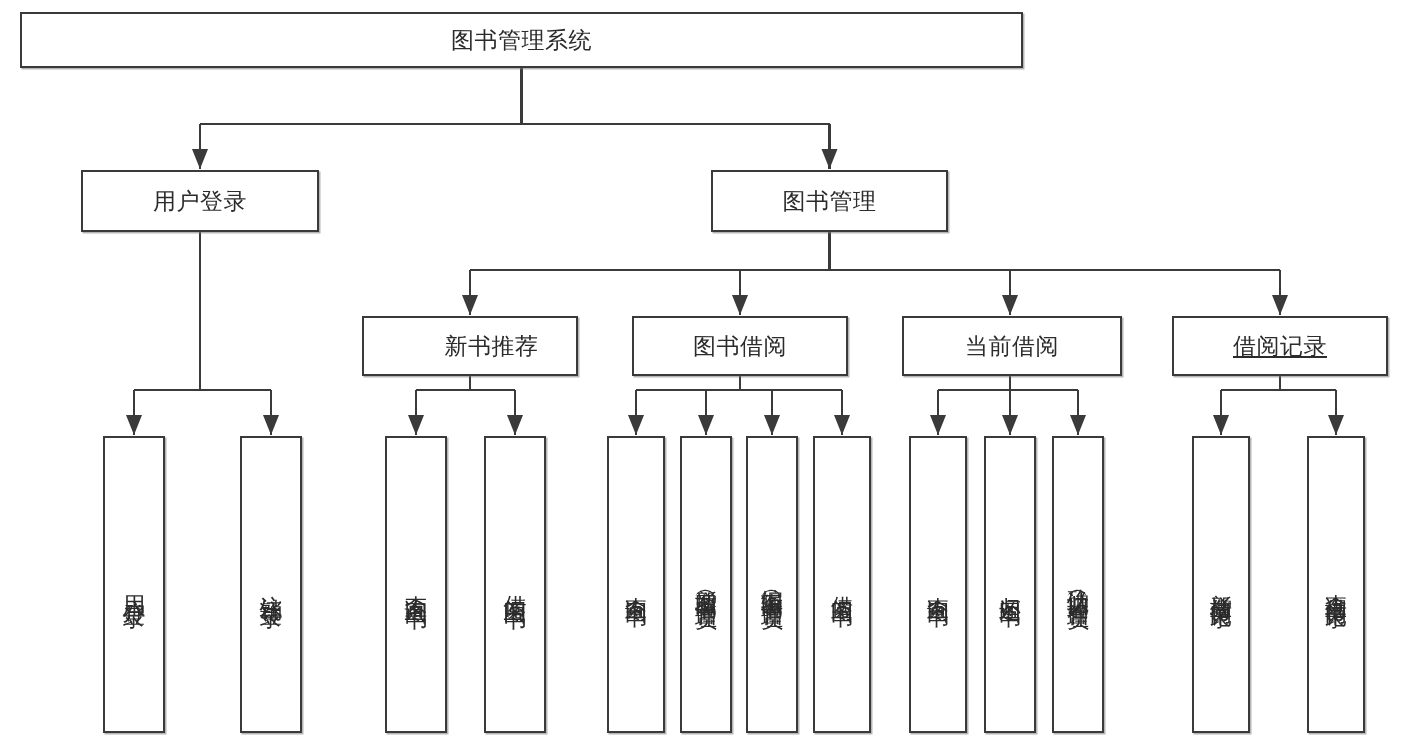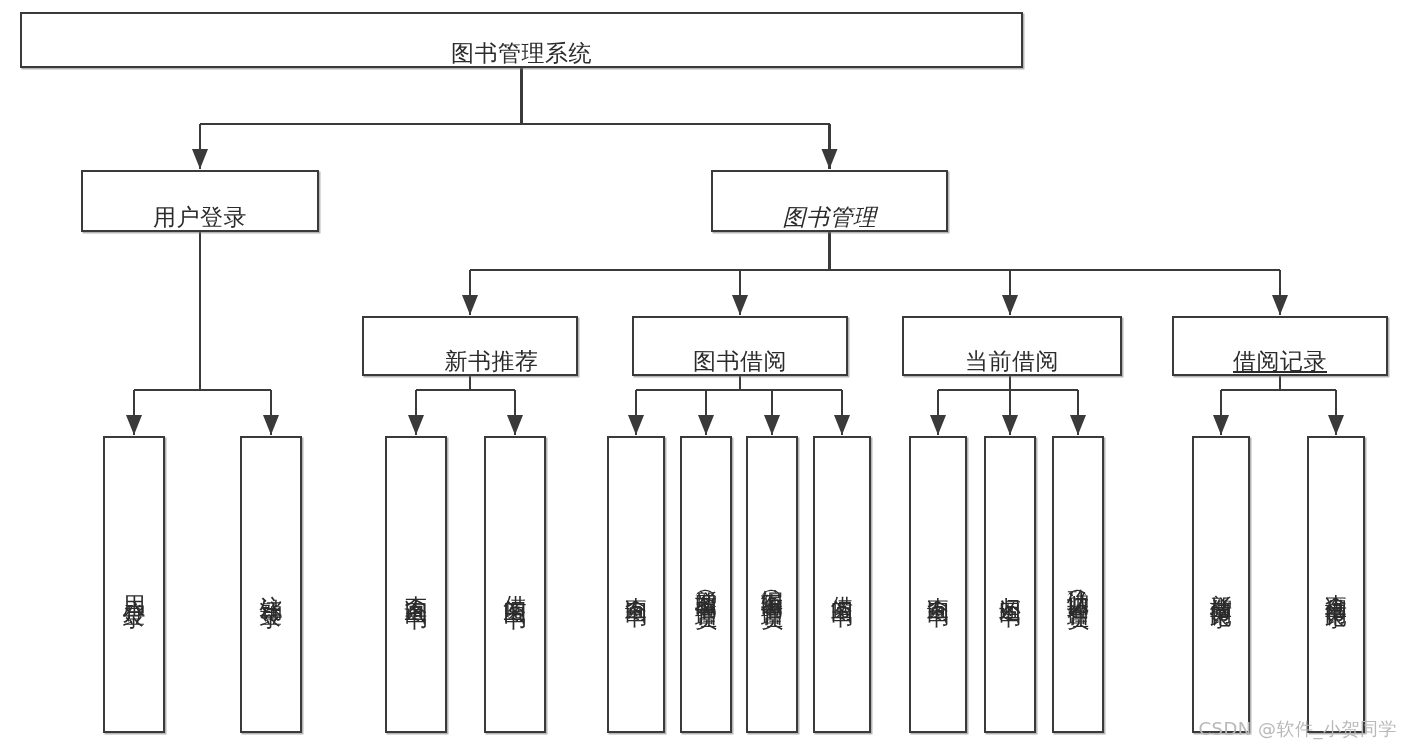--- a/index.html
+++ b/index.html
@@ -25,21 +25,21 @@
     height: 747px;
     pointer-events: none;
   }
   .node {
     position: absolute;
     box-sizing: border-box;
     background: #ffffff;
     border: 2px solid #3a3a3a;
     box-shadow: 1.5px 1.5px 0 rgba(120,120,120,0.55);
     display: flex;
-    align-items: flex-end;
+    align-items: center;
     justify-content: center;
     color: #2b2b2b;
   }
   .node .label {
     display: block;
     text-align: center;
     letter-spacing: 0.5px;
     line-height: 1.15;
     white-space: nowrap;
   }
@@ -131,21 +131,21 @@
       <line x1="1336" y1="390" x2="1336" y2="435" stroke="#3a3a3a" stroke-width="2.4" shape-rendering="crispEdges"></line>
       <path d="M1328,415 L1344,415 L1336,435 Z" fill="#3a3a3a"></path>
     </svg>
   <div id="nodes">
       <div class="node horiz" style="left: 20px; top: 12px; width: 1003px; height: 56px;">
         <span class="label">图书管理系统</span>
       </div>
       <div class="node horiz" style="left: 81px; top: 170px; width: 238px; height: 62px;">
         <span class="label">用户登录</span>
       </div>
-      <div class="node horiz" style="left: 711px; top: 170px; width: 237px; height: 62px; font-style: italic;">
+      <div class="node horiz" style="left: 711px; top: 170px; width: 237px; height: 62px;">
         <span class="label">图书管理</span>
       </div>
       <div class="node horiz" style="left: 362px; top: 316px; width: 216px; height: 60px; padding-left: 43px;">
         <span class="label">新书推荐</span>
       </div>
       <div class="node horiz" style="left: 632px; top: 316px; width: 216px; height: 60px;">
         <span class="label">图书借阅</span>
       </div>
       <div class="node horiz" style="left: 902px; top: 316px; width: 220px; height: 60px;">
         <span class="label">当前借阅</span>
@@ -186,14 +186,13 @@
       <div class="node vert narrow" style="left: 1052px; top: 436px; width: 52px; height: 297px;">
         <span class="label">确认归还（管理员）</span>
       </div>
       <div class="node vert narrow" style="left: 1192px; top: 436px; width: 58px; height: 297px;">
         <span class="label">新增借阅记录</span>
       </div>
       <div class="node vert narrow" style="left: 1307px; top: 436px; width: 58px; height: 297px;">
         <span class="label">查询借阅记录</span>
       </div>
     </div>
-  <div id="watermark">CSDN @软件_小贺同学</div>
 </div>
 
 </body></html>

